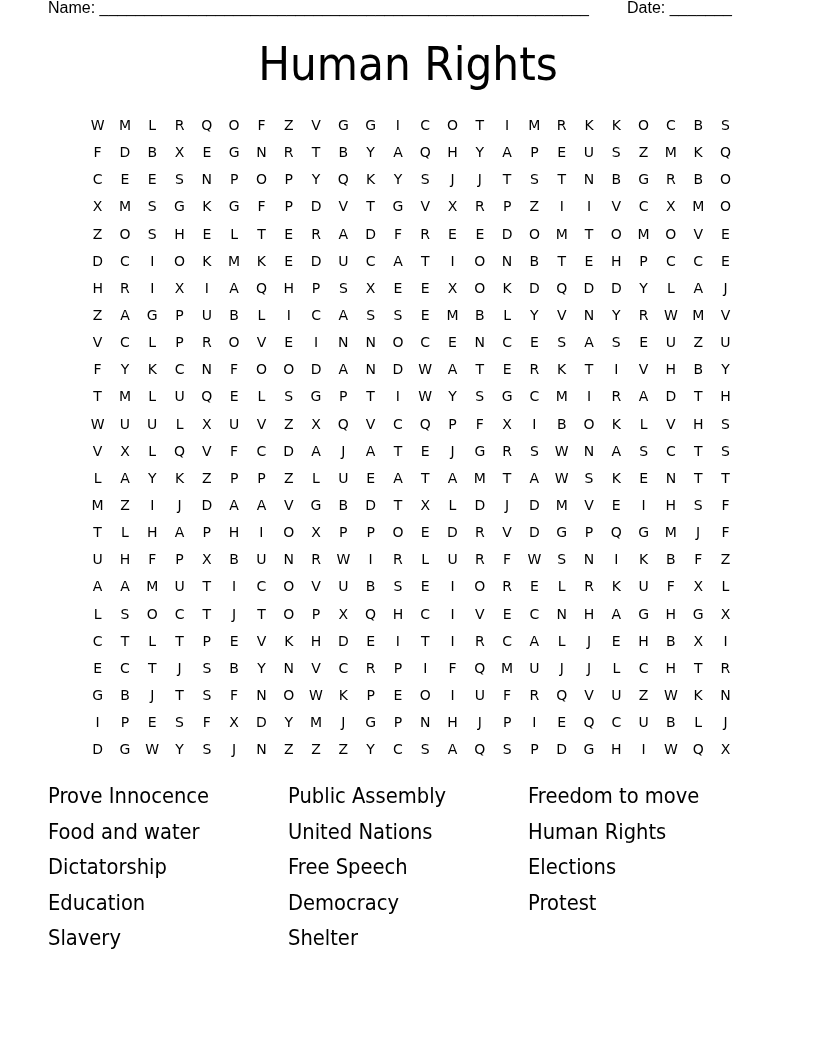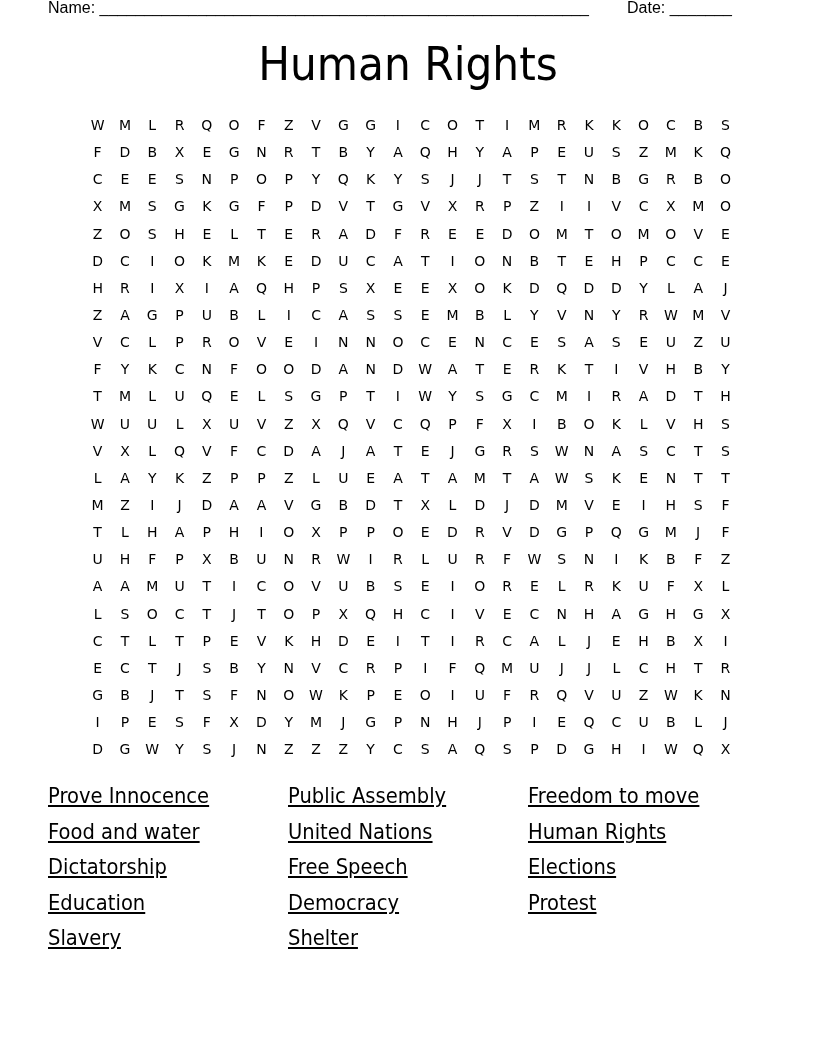--- a/index.html
+++ b/index.html
@@ -20,21 +20,20 @@
     display: grid; grid-template-columns: repeat(24, 27.3px); grid-auto-rows: 27.15px;
   }
   .cell {
     font-family: "DejaVu Sans", sans-serif; font-size: 14px; text-align: center;
     line-height: 27px;
   }
   .words {
     position: absolute; top: 780px; left: 48px; width: 720px;
     display: grid; grid-template-columns: 240px 240px 240px; grid-auto-rows: 35.6px;
     grid-auto-flow: row;
-    text-decoration: underline;
   }
   .word {
     font-family: "DejaVu Sans", sans-serif; font-size: 21px; line-height: 32px;
     white-space: nowrap; transform-origin: left center; transform: scaleX(0.93);
   }
 </style>
 </head>
 <body>
 
 <div class="header">

